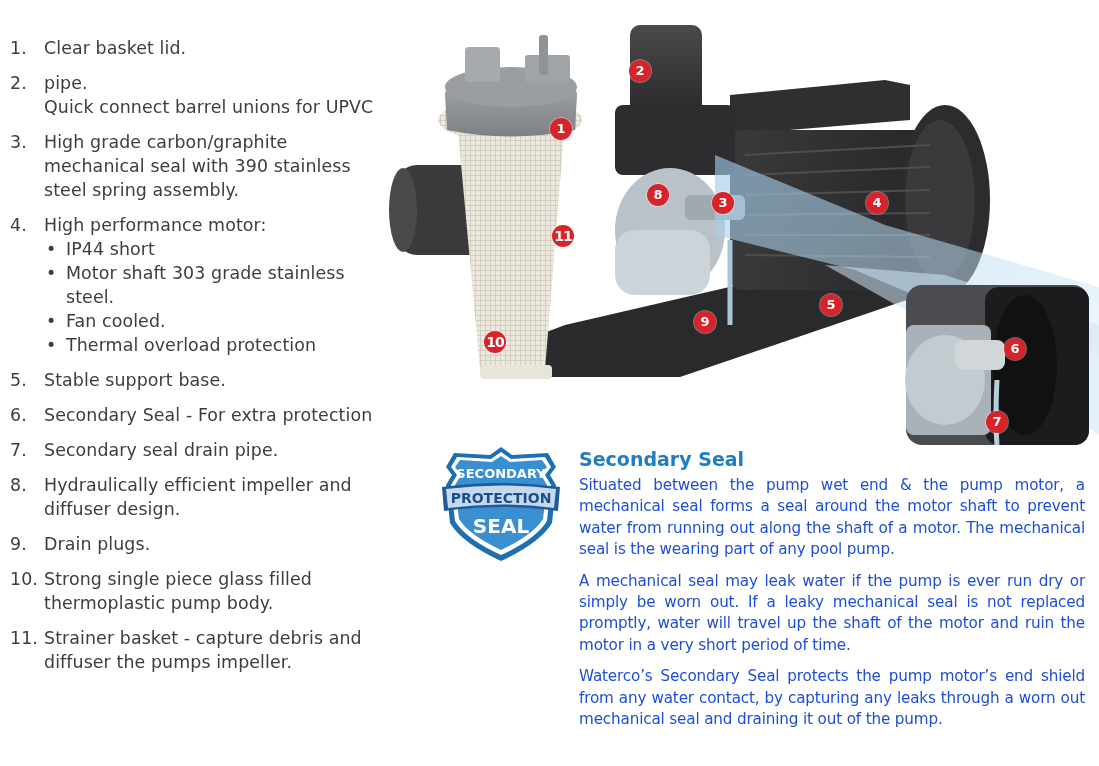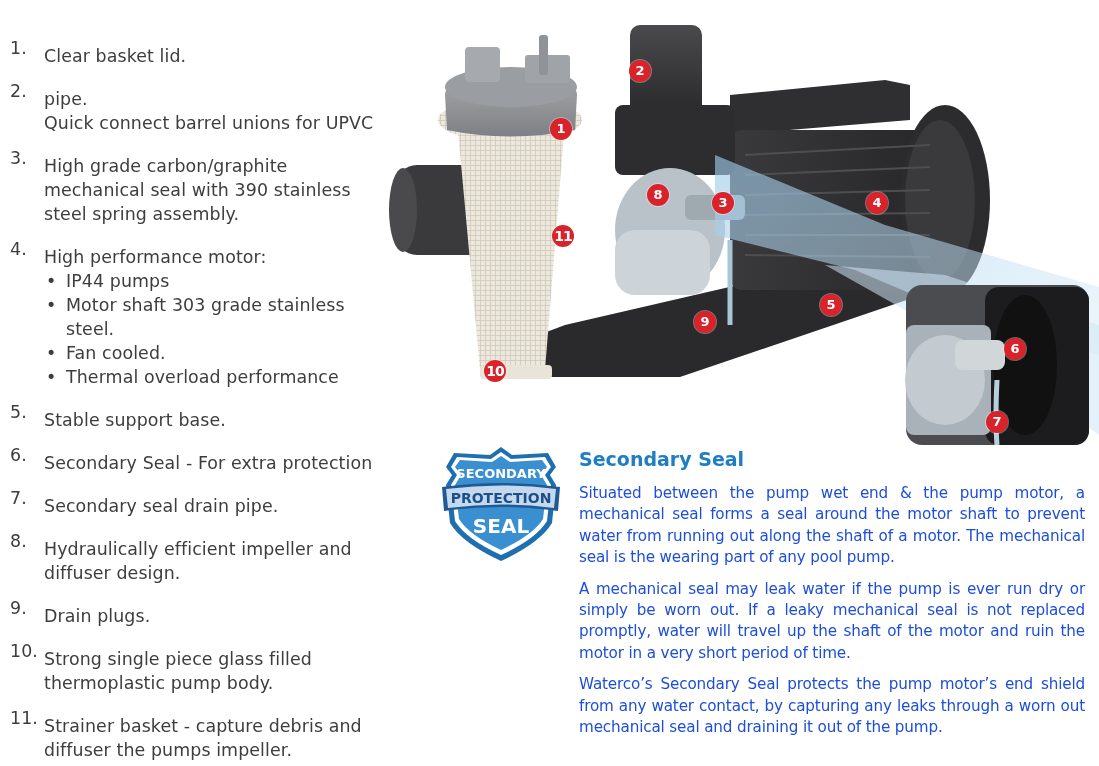--- a/index.html
+++ b/index.html
@@ -3,35 +3,35 @@
 <meta charset="utf-8">
 <style>
   * { box-sizing: border-box; margin: 0; padding: 0; }
   html, body { width: 1099px; height: 766px; background: #ffffff; overflow: hidden; }
   body { position: relative; font-family: "DejaVu Sans", "Liberation Sans", sans-serif; color: #3a3a3a; }
 
   
   .features { position: absolute; left: 10px; top: 36px; width: 410px; font-size: 17.4px; line-height: 24px; letter-spacing: 0.1px; color: #3d3d3d; }
   .feat { display: flex; margin-bottom: 11px; }
   .feat .num { width: 34px; flex: none; }
-  .feat .body { flex: 1; margin-top: 8px; }
+  .feat .body { flex: 1; }
   .feat .sub { list-style: none; }
   .feat .sub li { display: flex; }
   .feat .sub li .dot { width: 22px; flex: none; text-align: left; padding-left: 2px; }
 
   
   .illus { position: absolute; left: 385px; top: 25px; width: 714px; height: 425px; }
   .illus svg { position: absolute; left: 0; top: 0; }
   .badge { position: absolute; width: 22px; height: 22px; border-radius: 50%; background: #d8232a; color: #fff; font-family: "DejaVu Sans", sans-serif; font-weight: bold; font-size: 13px; line-height: 22px; text-align: center; box-shadow: 0 0 0 1px rgba(255,255,255,0.35); }
   .badge.two { font-size: 14px; letter-spacing: -1px; }
 
   
   .shield { position: absolute; left: 440px; top: 445px; width: 122px; height: 118px; }
   .seal { position: absolute; left: 579px; top: 447px; width: 506px; }
-  .seal h2 { font-family: "DejaVu Sans", sans-serif; font-weight: bold; font-size: 19px; color: #1f7ec2; line-height: 24px; margin-bottom: 12px; }
+  .seal h2 { font-family: "DejaVu Sans", sans-serif; font-weight: bold; font-size: 19px; color: #1f7ec2; line-height: 24px; margin-bottom: 4px; }
   .seal p { font-size: 15.2px; line-height: 21.4px; color: #1d4ed8; text-align: justify; text-align-last: left; margin-bottom: 10px; letter-spacing: -0.15px; }
 </style>
 </head>
 <body>
 
 <div class="features">
   <div class="feat">
     <span class="num">1.</span>
     <div class="body">
         <div>Clear basket lid.</div>
@@ -52,36 +52,36 @@
       <div>steel spring assembly.</div>
     </div>
   </div>
   <div class="feat">
     <span class="num">4.</span>
     <div class="body">
       <div>High performance motor:</div>
       <ul class="sub">
         <li>
             <span class="dot">•</span>
-            <span>IP44 pumps</span>
+            <span>IP44 short</span>
           </li>
         <li>
             <span class="dot">•</span>
             <span>
               <span style="display:block">Motor shaft 303 grade stainless</span>
               <span style="display:block">steel.</span>
             </span>
           </li>
         <li>
             <span class="dot">•</span>
             <span>Fan cooled.</span>
           </li>
         <li>
             <span class="dot">•</span>
-            <span>Thermal overload performance</span>
+            <span>Thermal overload protection</span>
           </li>
       </ul>
     </div>
   </div>
   <div class="feat">
     <span class="num">5.</span>
     <div class="body">
         <div>Stable support base.</div>
       </div>
   </div>
@@ -204,21 +204,21 @@
 
   <span class="badge" style="left:165px;top:93px">1</span>
   <span class="badge" style="left:244px;top:35px">2</span>
   <span class="badge" style="left:327px;top:167px">3</span>
   <span class="badge" style="left:481px;top:167px">4</span>
   <span class="badge" style="left:435px;top:269px">5</span>
   <span class="badge" style="left:619px;top:313px">6</span>
   <span class="badge" style="left:601px;top:386px">7</span>
   <span class="badge" style="left:262px;top:159px">8</span>
   <span class="badge" style="left:309px;top:286px">9</span>
-  <span class="badge two" style="left:99px;top:335px">10</span>
+  <span class="badge two" style="left:99px;top:306px">10</span>
   <span class="badge two" style="left:167px;top:200px">11</span>
 </div>
 
 <div class="shield">
   <svg width="122" height="118" viewBox="0 0 122 118">
     <path d="M61 2 L72 10 L108 8 L116 22 L110 30 L116 40 L112 78 Q100 98 61 116 Q22 98 10 78 L6 40 L12 30 L6 22 L14 8 L50 10 Z" fill="#1f6fb0"></path>
     <path d="M61 7 L71 14 L105 12 L111 22 L105 30 L111 40 L107 76 Q96 94 61 110 Q26 94 15 76 L11 40 L17 30 L11 22 L17 12 L51 14 Z" fill="#ffffff"></path>
     <path d="M61 11 L70 17 L102 15 L107 22 L101 30 L107 40 L103 74 Q93 90 61 105 Q29 90 19 74 L15 40 L21 30 L15 22 L20 15 L52 17 Z" fill="#3a8fd0"></path>
     <path d="M2 42 Q61 34 120 42 L118 66 Q61 58 4 66 Z" fill="#1f5a95"></path>
     <path d="M6 44 Q61 37 116 44 L114 63 Q61 56 8 63 Z" fill="#c5d8ee"></path>

